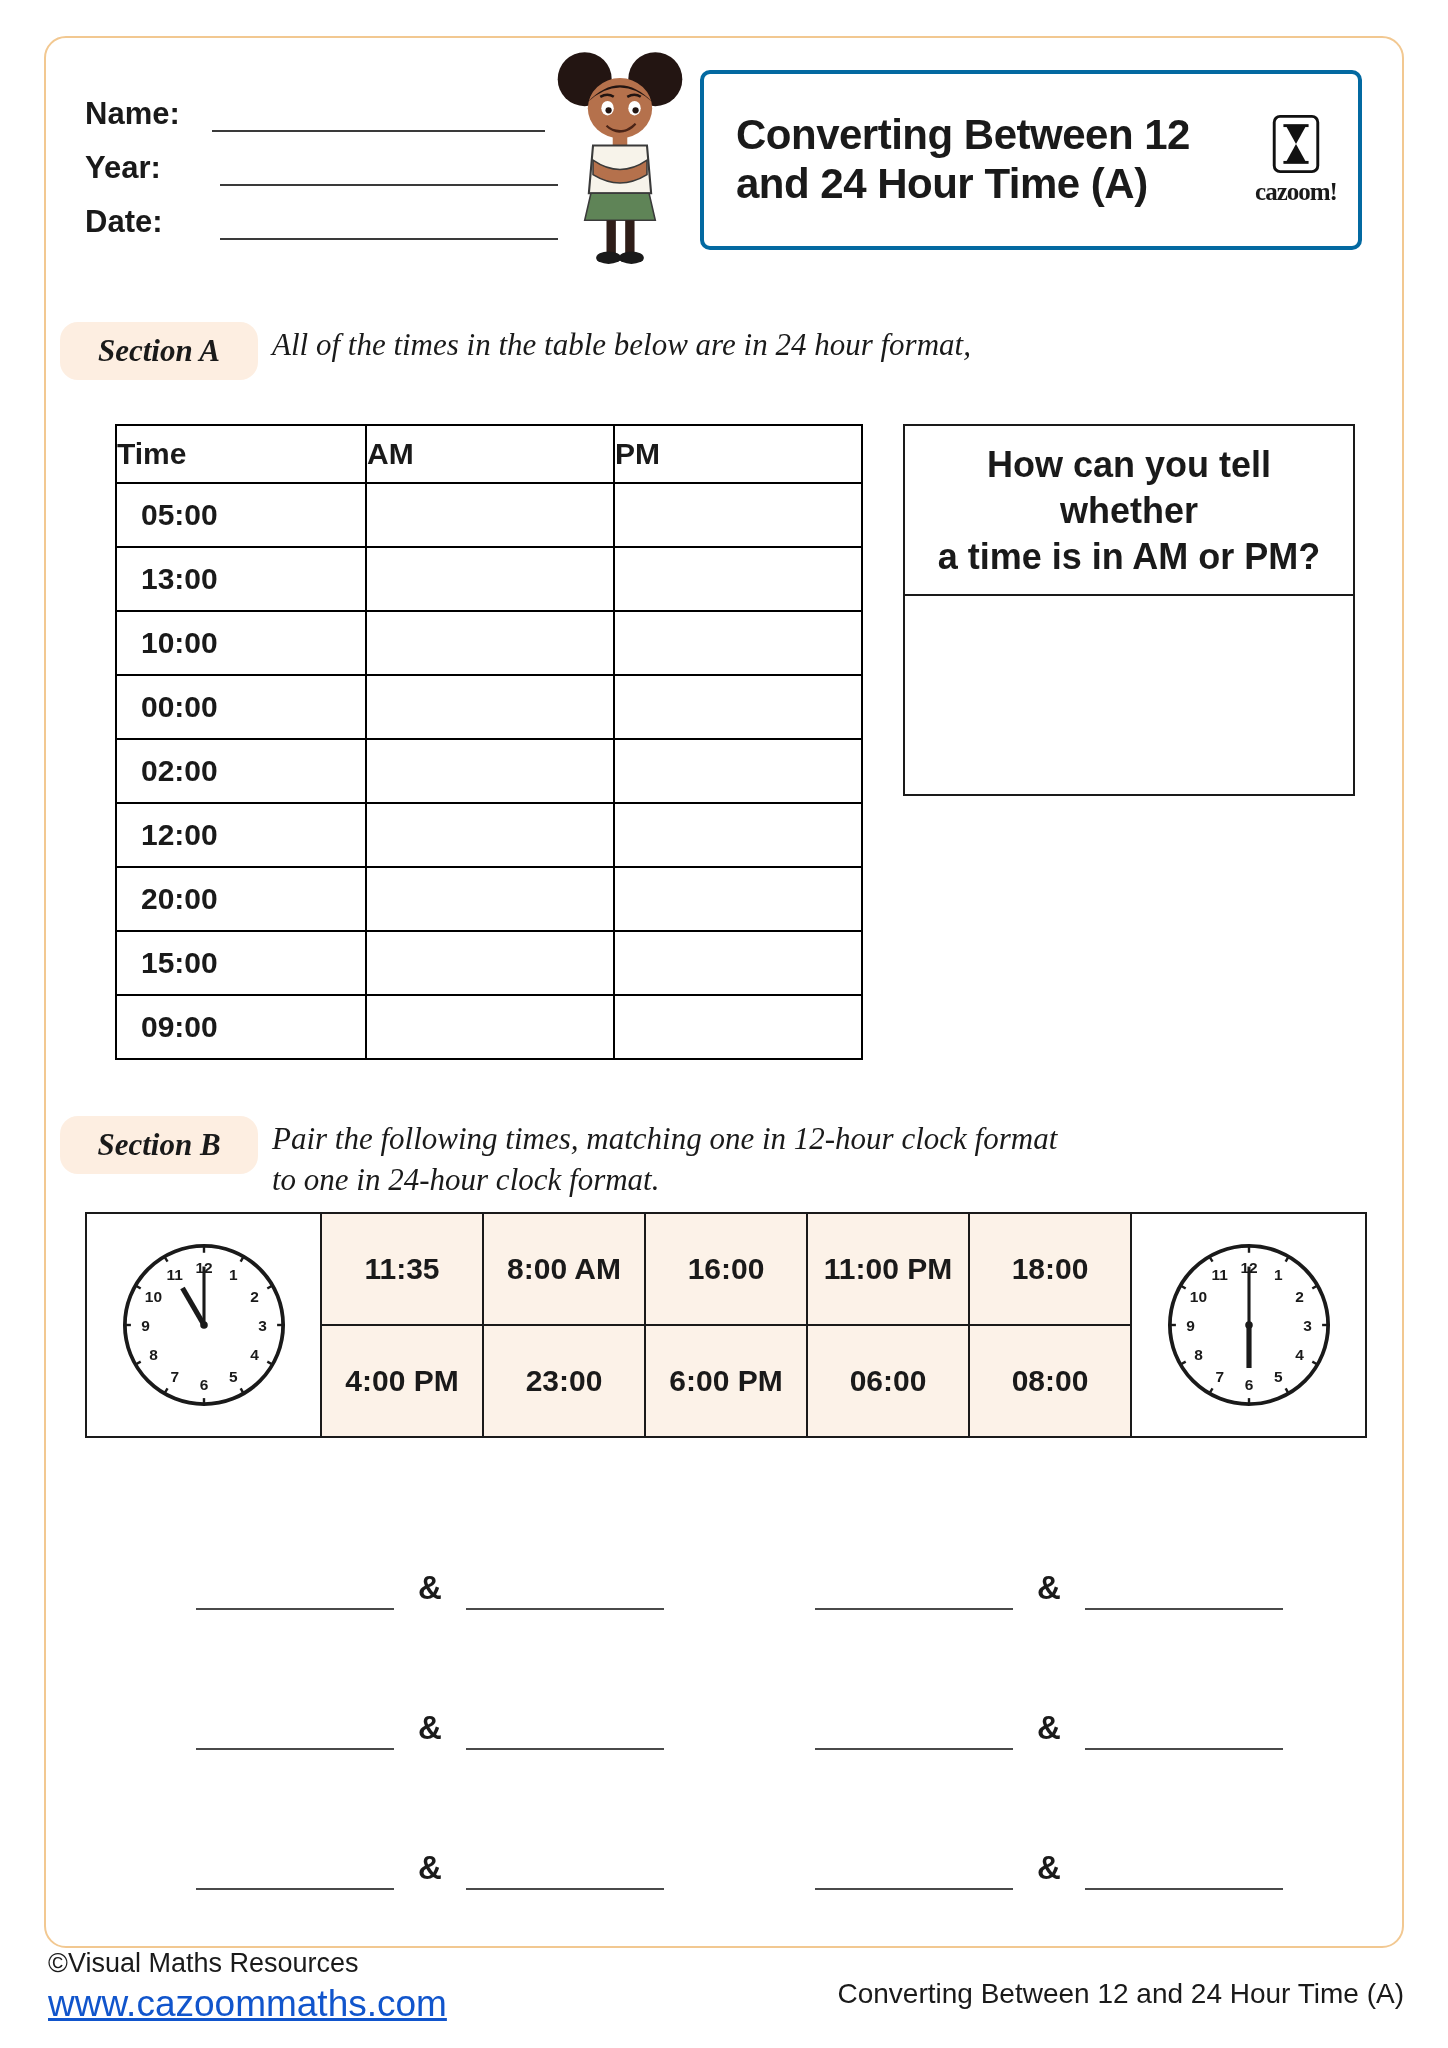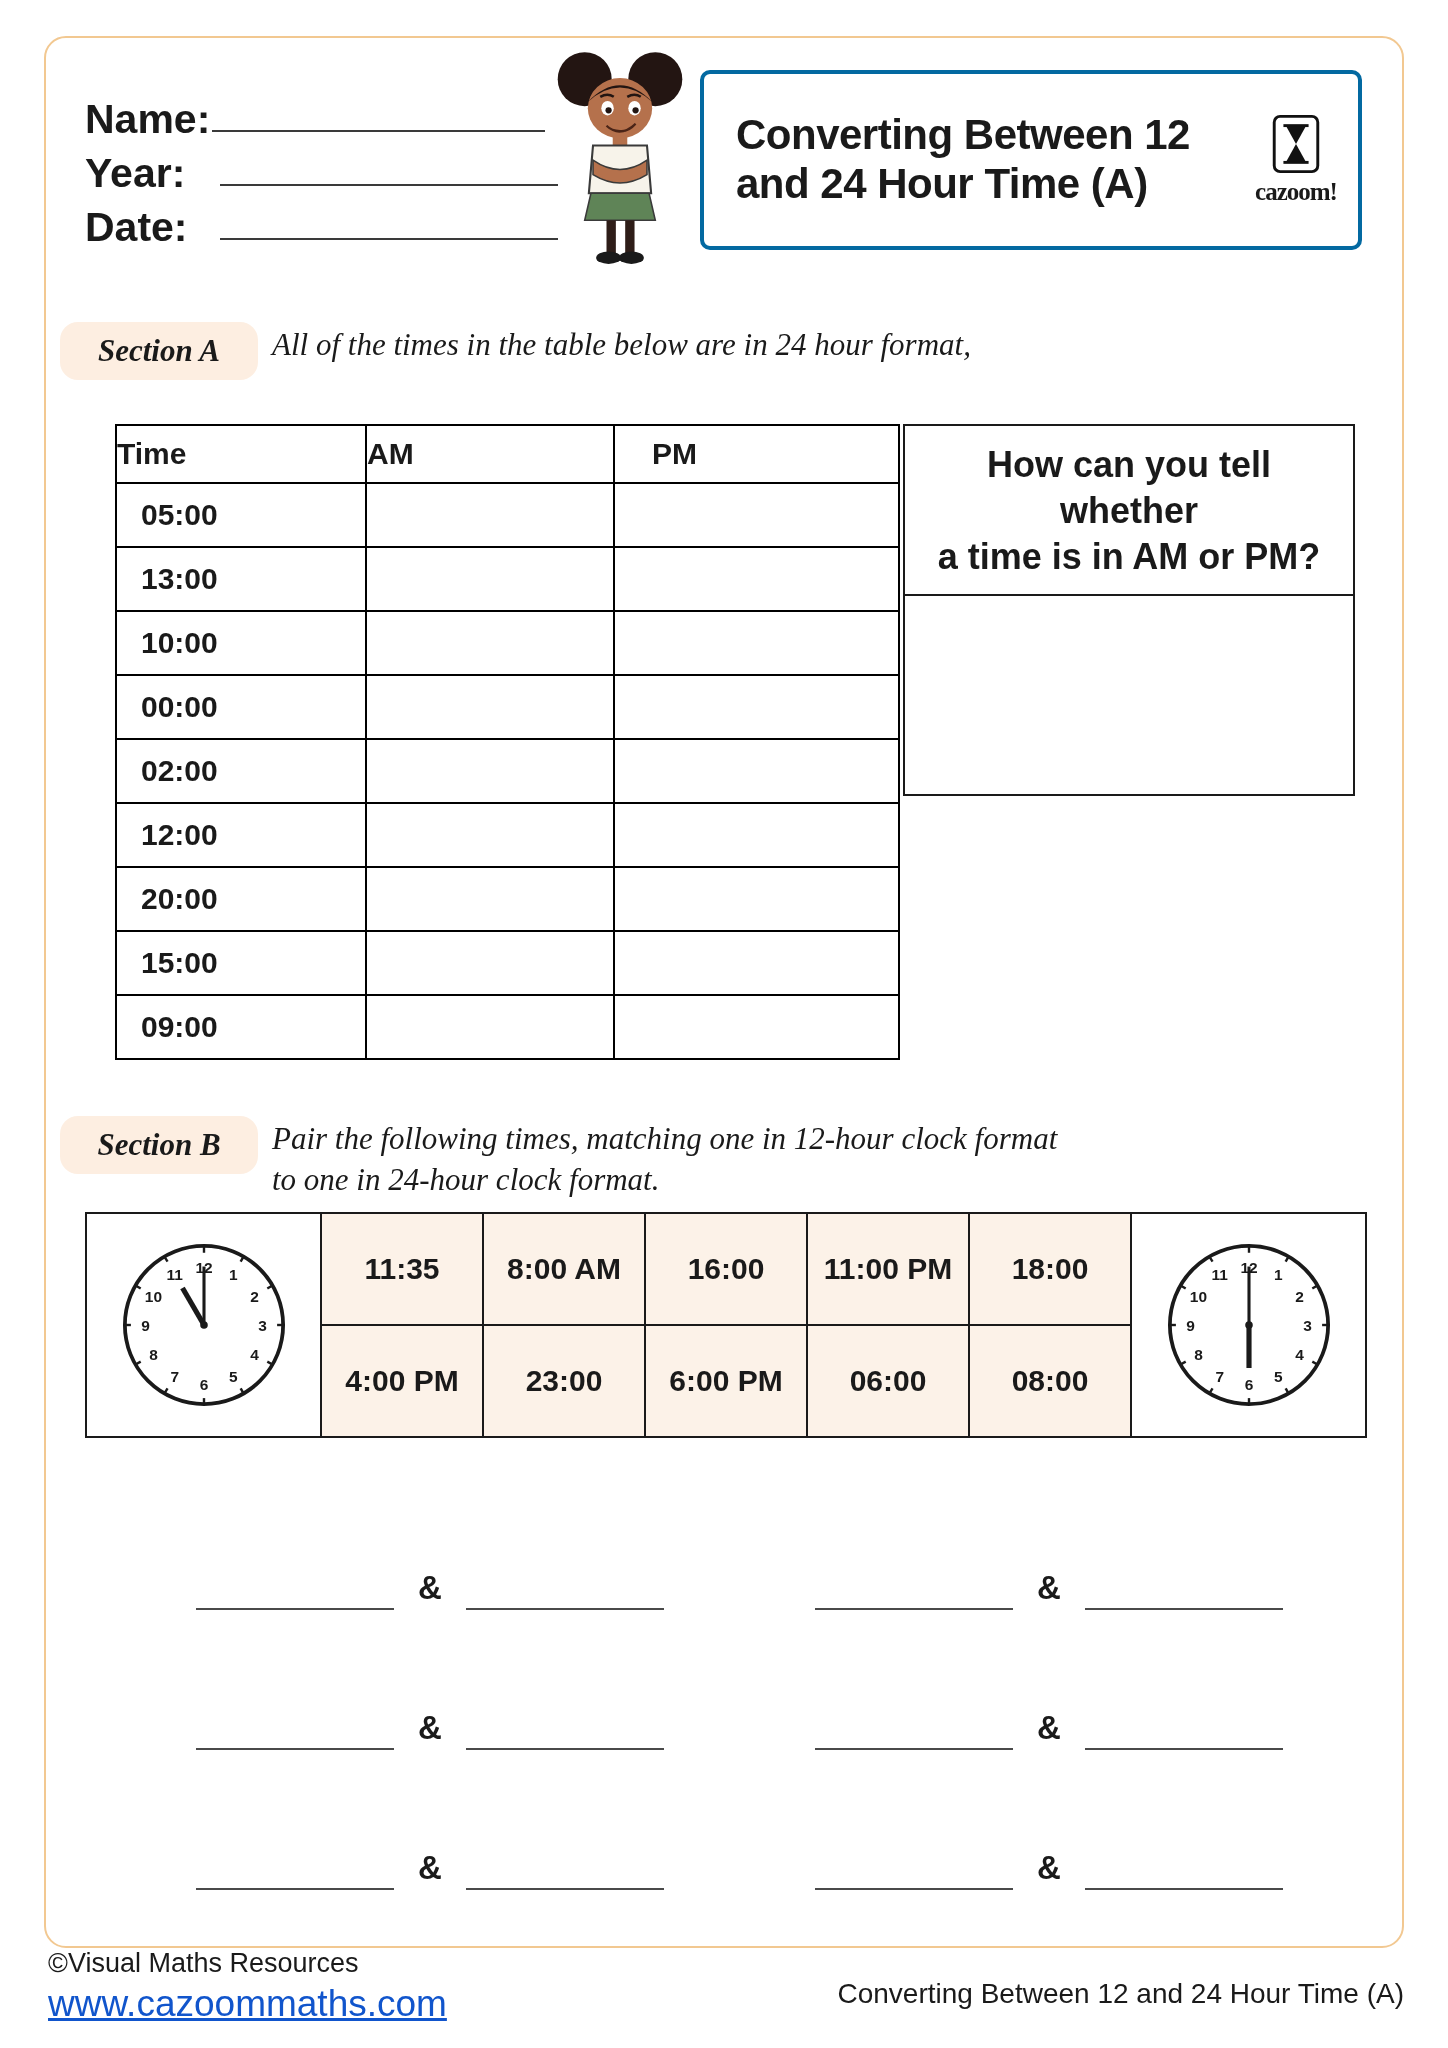--- a/index.html
+++ b/index.html
@@ -3,21 +3,21 @@
 <meta charset="utf-8">
 <style>
   * { margin:0; padding:0; box-sizing:border-box; }
   html,body { width:1448px; height:2048px; }
   body { position:relative; background:#ffffff; font-family:"Liberation Sans", sans-serif; color:#1a1a1a; }
 
   .page-border { position:absolute; left:44px; top:36px; width:1360px; height:1912px;
                  border:2px solid #f2c891; border-radius:22px; }
 
   
-  .field-label { position:absolute; font-weight:bold; font-size:41px; }
+  .field-label { position:absolute; font-weight:bold; font-size:31px; }
   .field-line  { position:absolute; border-bottom:2.5px solid #3a3a3a; height:38px; }
 
   
   .mascot { position:absolute; left:545px; top:48px; width:150px; height:218px; }
 
   
   .title-box { position:absolute; left:700px; top:70px; width:662px; height:180px;
                border:4px solid #0369a1; border-radius:10px; background:#fff; }
   .title-text { position:absolute; left:32px; top:50%; transform:translateY(-50%);
                 font-size:42px; font-weight:bold; line-height:1.16; letter-spacing:-0.5px; }
@@ -31,21 +31,21 @@
                   font-family:"Liberation Serif", serif; font-style:italic; font-weight:bold; font-size:31px; }
   .instruction { position:absolute; left:272px; font-family:"Liberation Serif", serif;
                  font-style:italic; font-size:31px; line-height:41px; }
 
   
   .table-a { position:absolute; left:115px; top:424px; border-collapse:collapse; }
   .table-a th, .table-a td { border:2px solid #000000; text-align:left; font-weight:bold; font-size:30px; background:#fff; }
   .table-a th { height:58px; }
   .col-time { width:250px; }
   .col-am   { width:248px; }
-  .col-pm   { width:285px;padding-left:37px; }
+  .col-pm   { width:248px; }
   .table-a td { height:64px;padding-left:24px; }
 
   
   .hint-box { position:absolute; left:903px; top:424px; width:452px; height:372px;
               border:2px solid #1a1a1a; background:#fff; }
   .hint-title { padding:16px 20px 14px 20px; text-align:center; font-size:36px; font-weight:bold;
                 line-height:1.28; border-bottom:2px solid #1a1a1a; }
   .hint-area { height:252px; }
 
   

